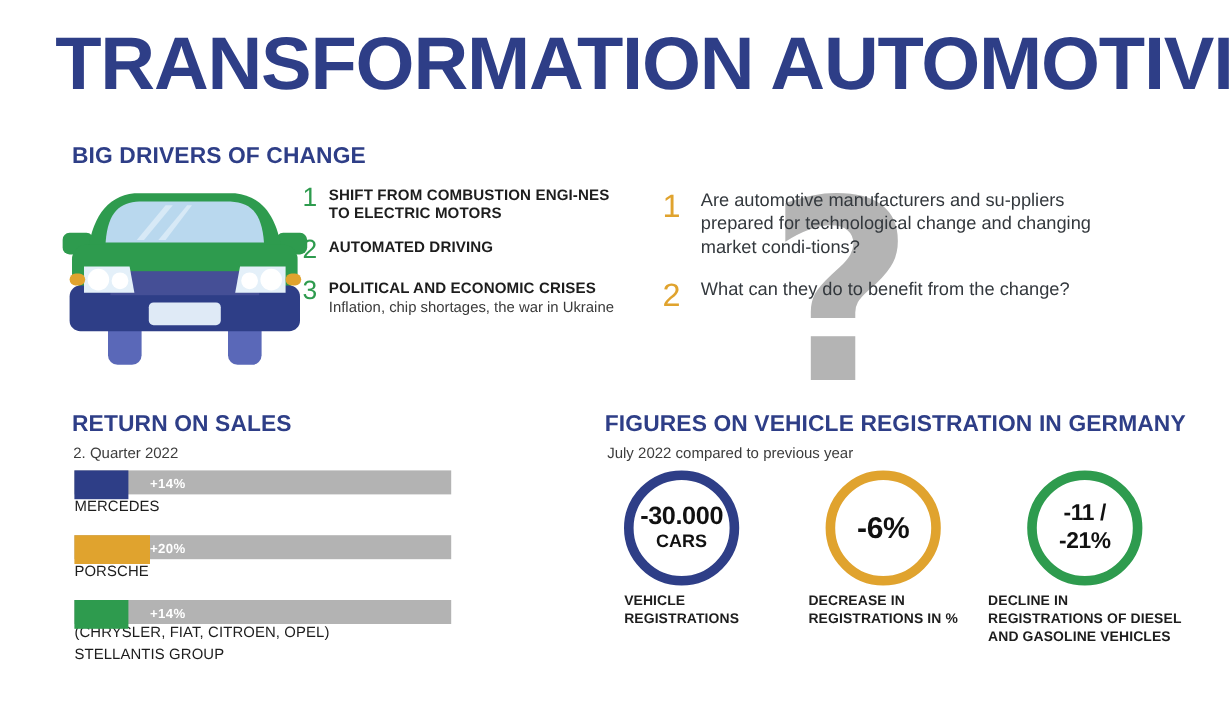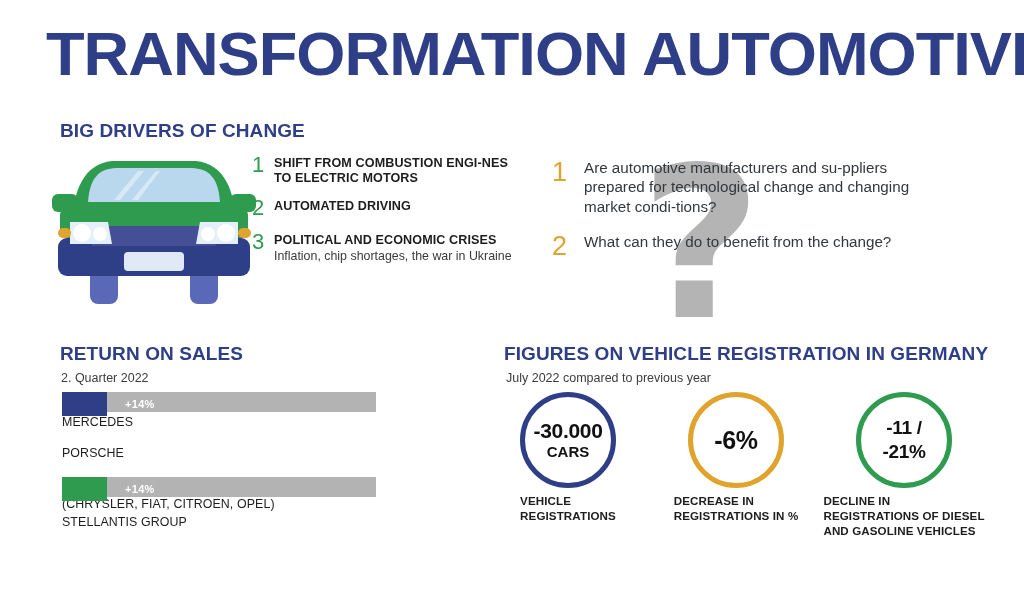--- a/index.html
+++ b/index.html
@@ -95,21 +95,21 @@
   .bar-label{
     font-size:12.4px;color:#1d1d1d;line-height:1.22;margin-top:3px;
     text-transform:uppercase;letter-spacing:0.1px;
   }
 
   
   .kpis{position:absolute;left:484px;top:392px;width:520px;display:flex;}
   .kpi{width:168px;display:flex;flex-direction:column;align-items:center;}
   .ring{
     width:96px;height:96px;border-radius:50%;
-    border:5px solid #a3a3a3;
+    border:8px solid #a3a3a3;
     display:flex;flex-direction:column;align-items:center;justify-content:center;
     box-sizing:border-box;
     background:#fff;
   }
   .ring-main{
     font-size:21px;font-weight:bold;color:#111;line-height:1.0;
     letter-spacing:-0.3px;white-space:nowrap;
   }
   .ring-sub{
     font-size:15px;font-weight:bold;color:#111;line-height:1.15;margin-top:2px;
@@ -208,20 +208,24 @@
 
     <div class="bar-block">
       <div class="bar-track">
         <div class="bar-fill" style="width:45px;background:#2e3e87;"></div>
         <div class="bar-val" style="left:63px;">+14%</div>
       </div>
       <div class="bar-label">MERCEDES</div>
     </div>
 
     <div class="bar-block" style="margin-top:16px;">
+      <div class="bar-track">
+        <div class="bar-fill" style="width:63px;background:#e0a32e;"></div>
+        <div class="bar-val" style="left:63px;">+20%</div>
+      </div>
       <div class="bar-label">PORSCHE</div>
     </div>
 
     <div class="bar-block" style="margin-top:16px;">
       <div class="bar-track">
         <div class="bar-fill" style="width:45px;background:#2e9b4e;"></div>
         <div class="bar-val" style="left:63px;">+14%</div>
       </div>
       <div class="bar-label" style="margin-top:0;">(CHRYSLER, FIAT, CITROEN, OPEL)</div>
       <div class="bar-label">STELLANTIS GROUP</div>

